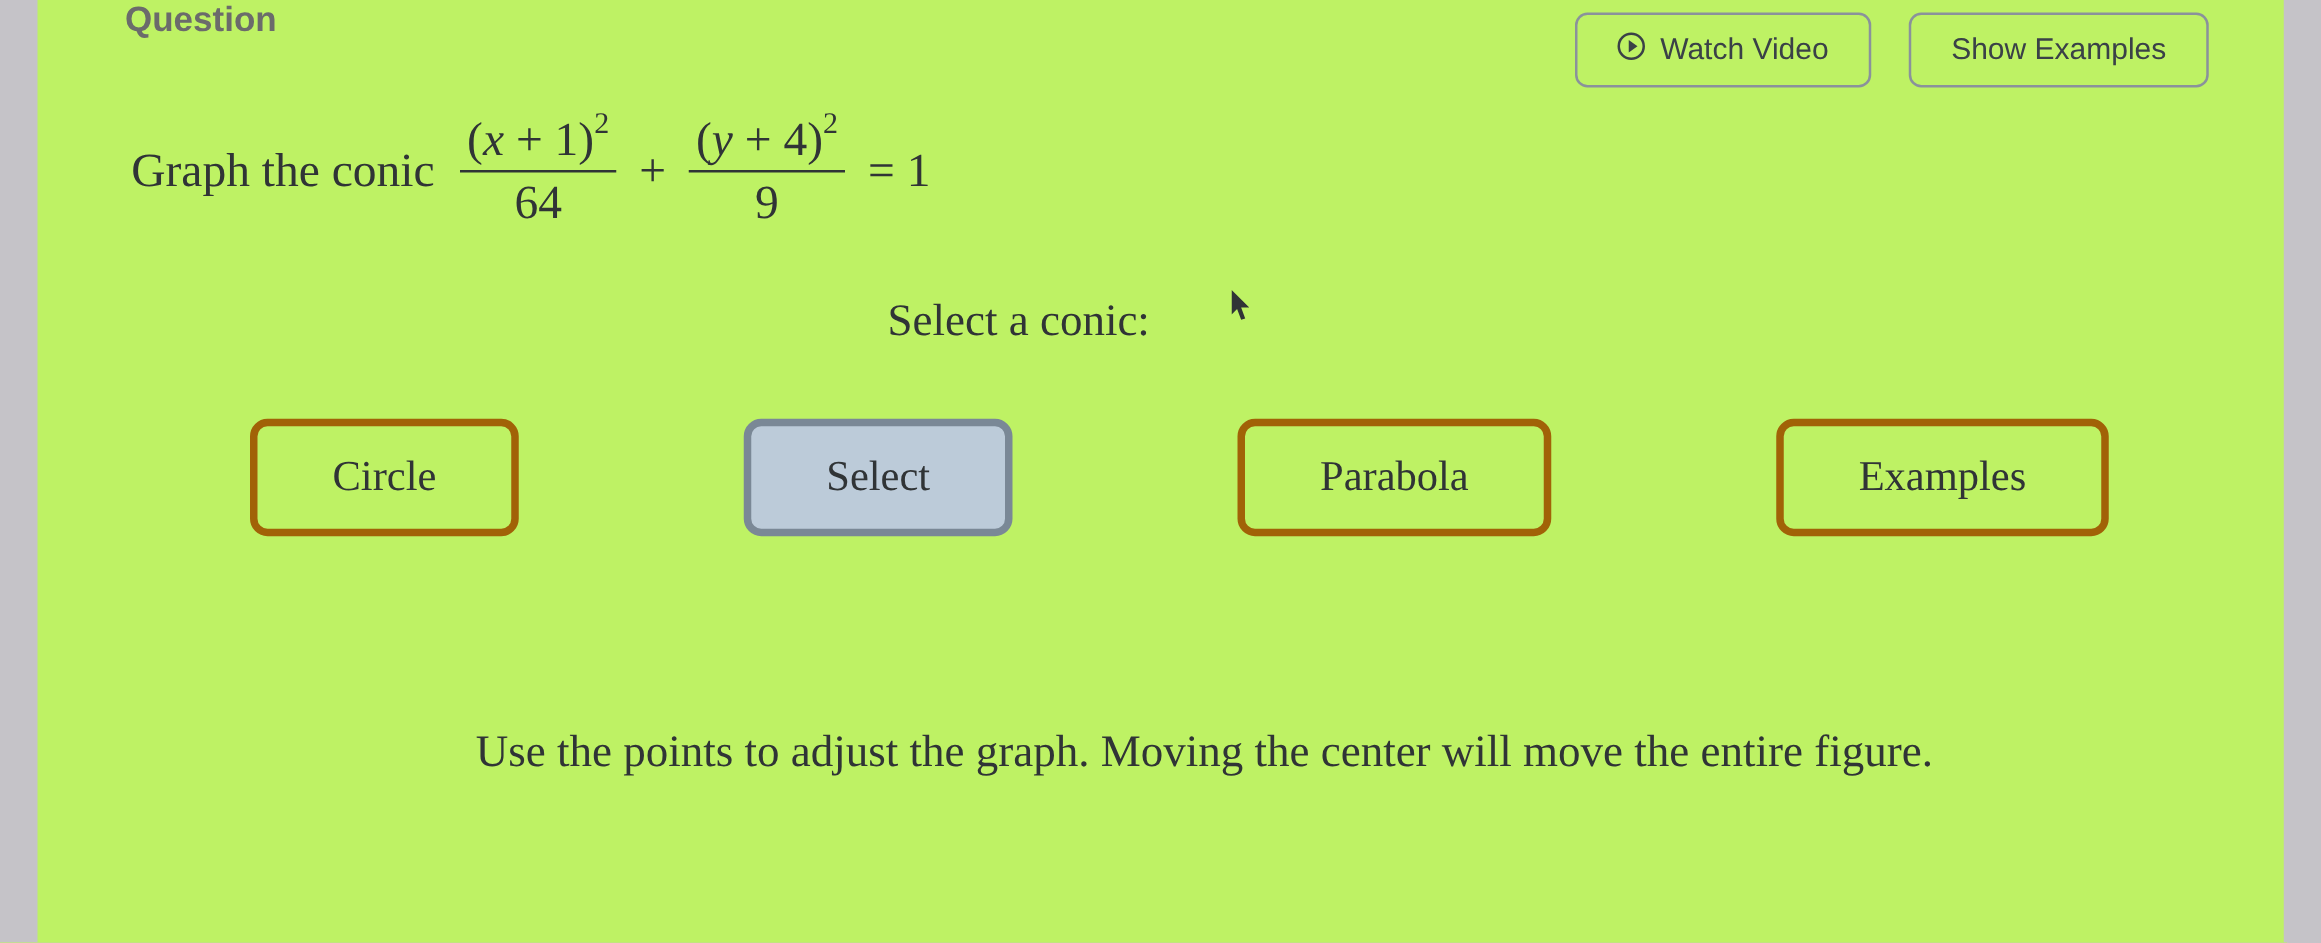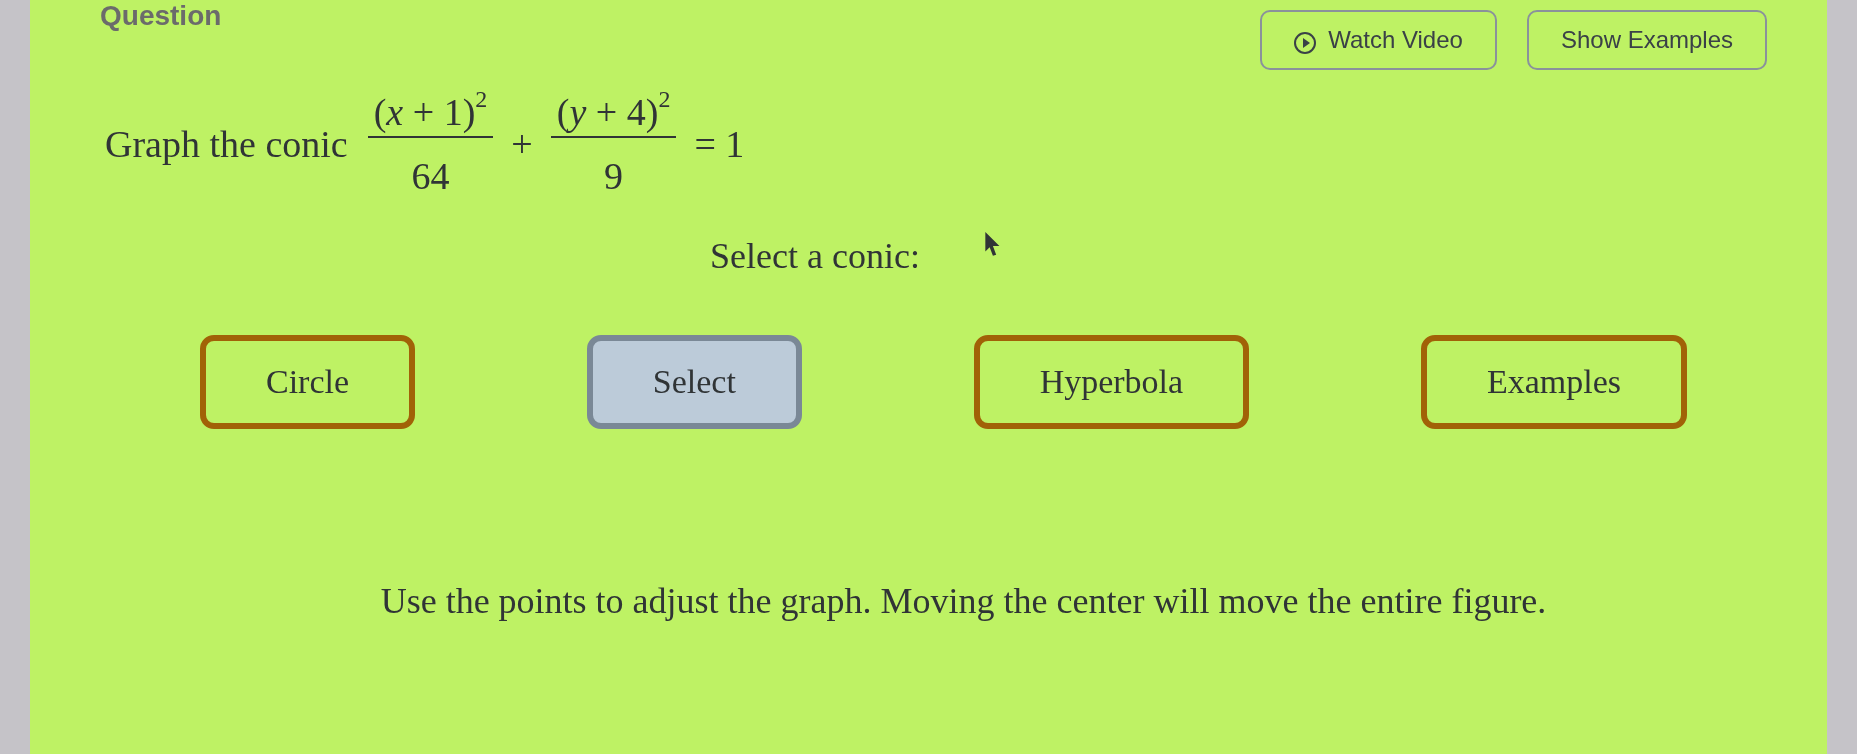--- a/index.html
+++ b/index.html
@@ -42,21 +42,21 @@
     }
     .outline-btn {
       border: 2px solid #8a929b;
       border-radius: 10px;
       background: transparent;
       padding: 14px 32px;
       font-family: Arial, sans-serif;
       font-size: 24px;
       color: #3a4147;
       display: flex;
-      align-items: flex-end;
+      align-items: flex-start;
       gap: 12px;
       cursor: pointer;
     }
     .outline-btn .play-icon {
       width: 22px;
       height: 22px;
       border: 2px solid #3a4147;
       border-radius: 50%;
       display: flex;
       align-items: center;
@@ -90,21 +90,21 @@
       flex-direction: column;
       align-items: center;
       vertical-align: middle;
       margin: 0 8px;
     }
     .fraction .num {
       padding: 0 6px 2px 6px;
       border-bottom: 2px solid #303436;
     }
     .fraction .den {
-      padding: 16px 6px 0 6px;
+      padding: 2px 6px 0 6px;
     }
     .sup {
       font-size: 24px;
       vertical-align: super;
       position: relative;
       top: -4px;
     }
     .op {
       margin: 0 10px;
     }
@@ -194,19 +194,19 @@
 
   <div class="select-label">Select a conic:</div>
 
   <svg class="cursor-icon" viewBox="0 0 16 24">
     <path d="M0 0 L0 18 L4 14 L7 22 L10 21 L7 13 L13 13 Z" fill="#303436"></path>
   </svg>
 
   <div class="choice-row">
     <button class="choice-btn">Circle</button>
     <button class="choice-btn selected">Select</button>
-    <button class="choice-btn">Hyperbola</button>
+    <button class="choice-btn">Parabola</button>
     <button class="choice-btn">Examples</button>
   </div>
 
   <div class="instruction">Use the points to adjust the graph. Moving the center will move the entire figure.</div>
 
 </div>
 
 </body></html>

